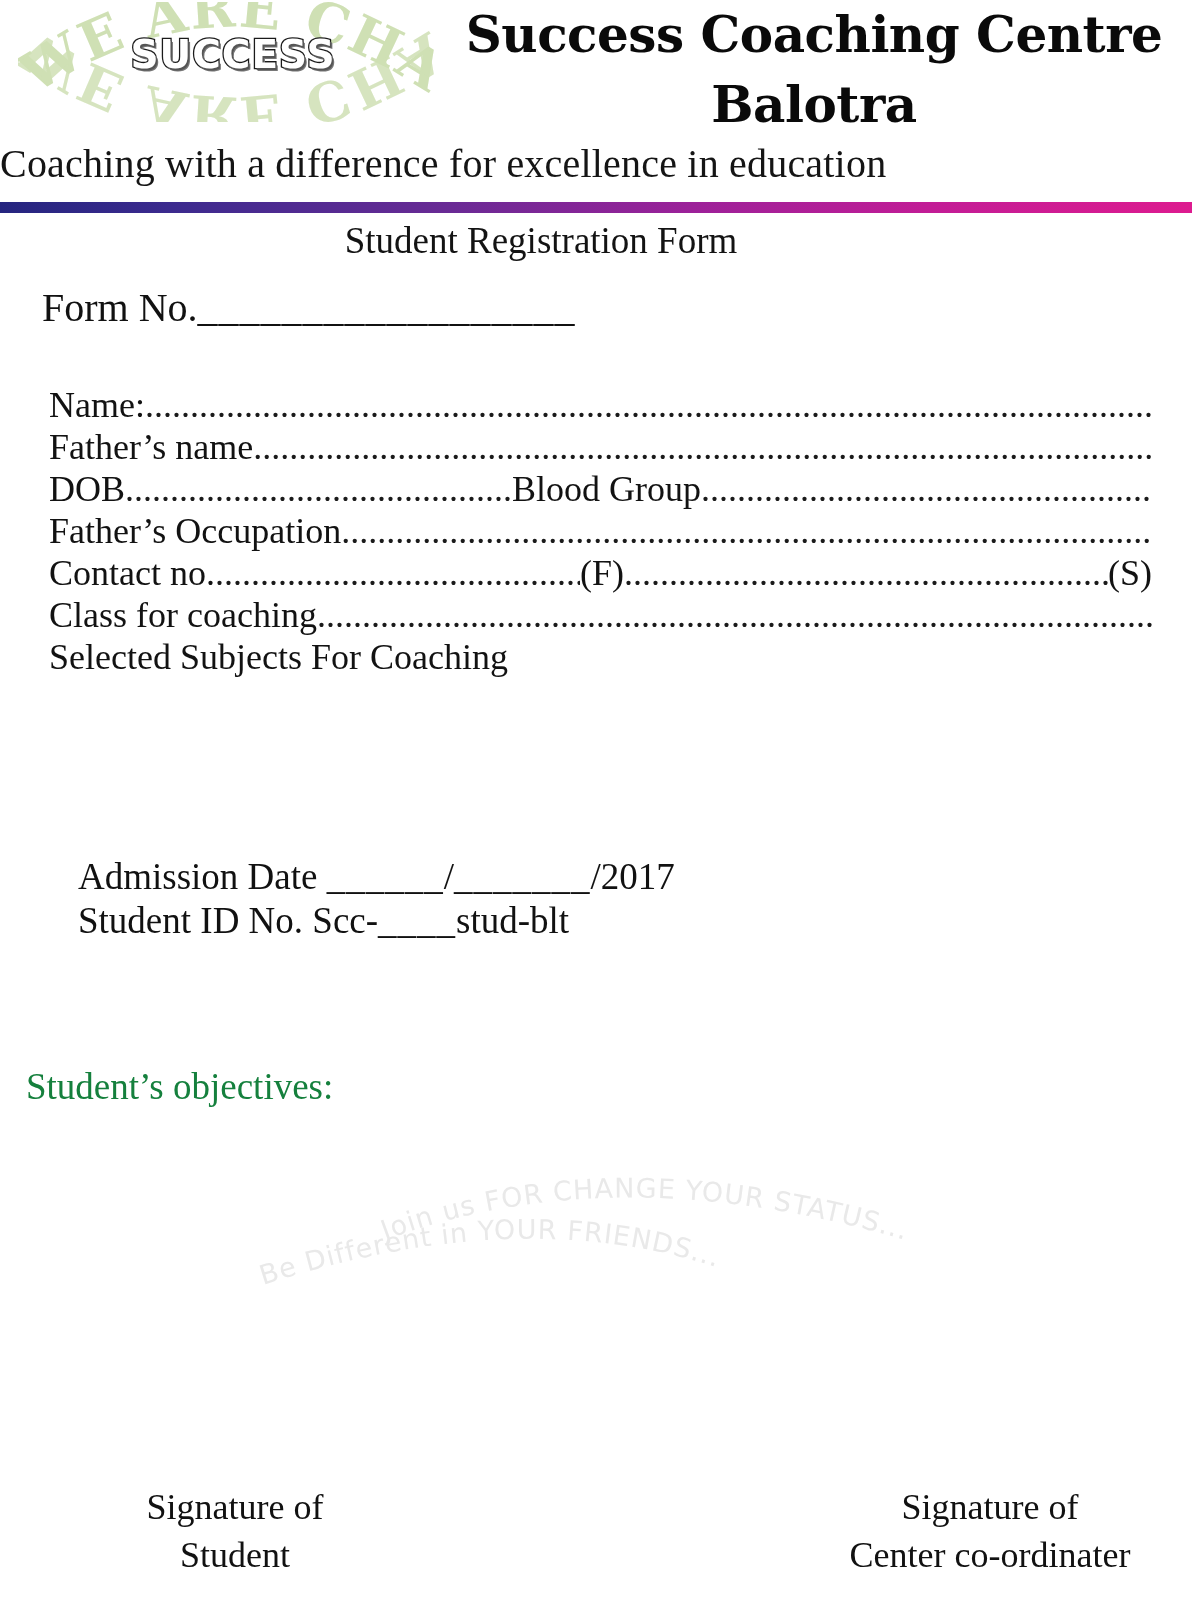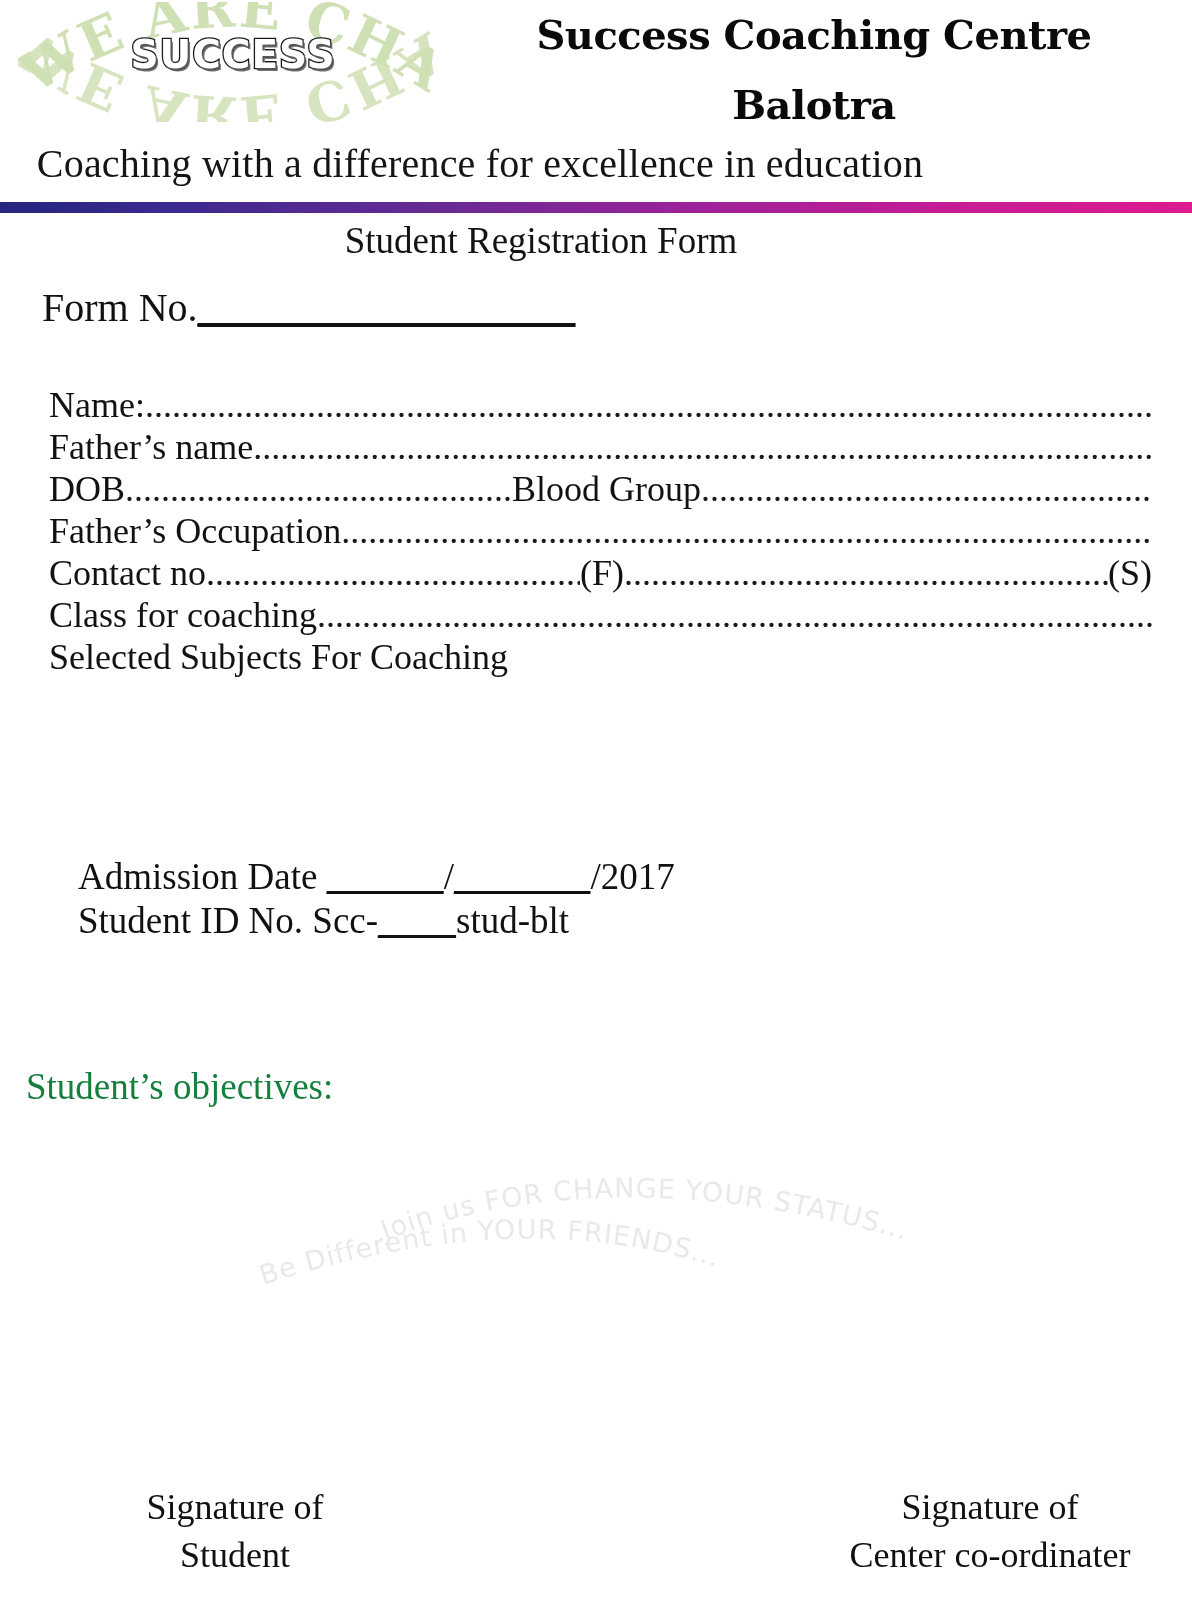--- a/index.html
+++ b/index.html
@@ -60,33 +60,32 @@
 
   
   #inst-name {
     position: absolute;
     left: 440px;
     top: 0px;
     width: 748px;
     text-align: center;
     font-family: "DejaVu Serif", serif;
     font-weight: 700;
-    font-size: 40px;
+    font-size: 50px;
     line-height: 70px;
     letter-spacing: -0.5px;
     color: #0a0a0a;
   }
   #inst-name .ln { display: block; }
 
   #tagline {
     position: absolute;
     left: 0;
     top: 140px;
     width: 960px;
-    text-align: center;
     font-family: "Liberation Serif", serif;
     font-size: 40px;
     line-height: 48px;
     color: #151515;
     letter-spacing: 0.2px;
   }
 
   #rule {
     position: absolute;
     left: 0;
@@ -122,21 +121,21 @@
   #idrow .formno {
     position: absolute;
     left: 0; top: 0;
     white-space: nowrap;
   }
   #idrow .daterow {
     position: absolute;
     left: 668px; top: 0;
     white-space: nowrap;
   }
-  .ul-long { text-decoration: underline; letter-spacing: 1px; }
+  .ul-long { letter-spacing: 1px; }
 
   
   #fields {
     position: absolute;
     left: 42px;
     top: 385px;
     width: 1110px;
   }
   .fline {
     position: relative;

